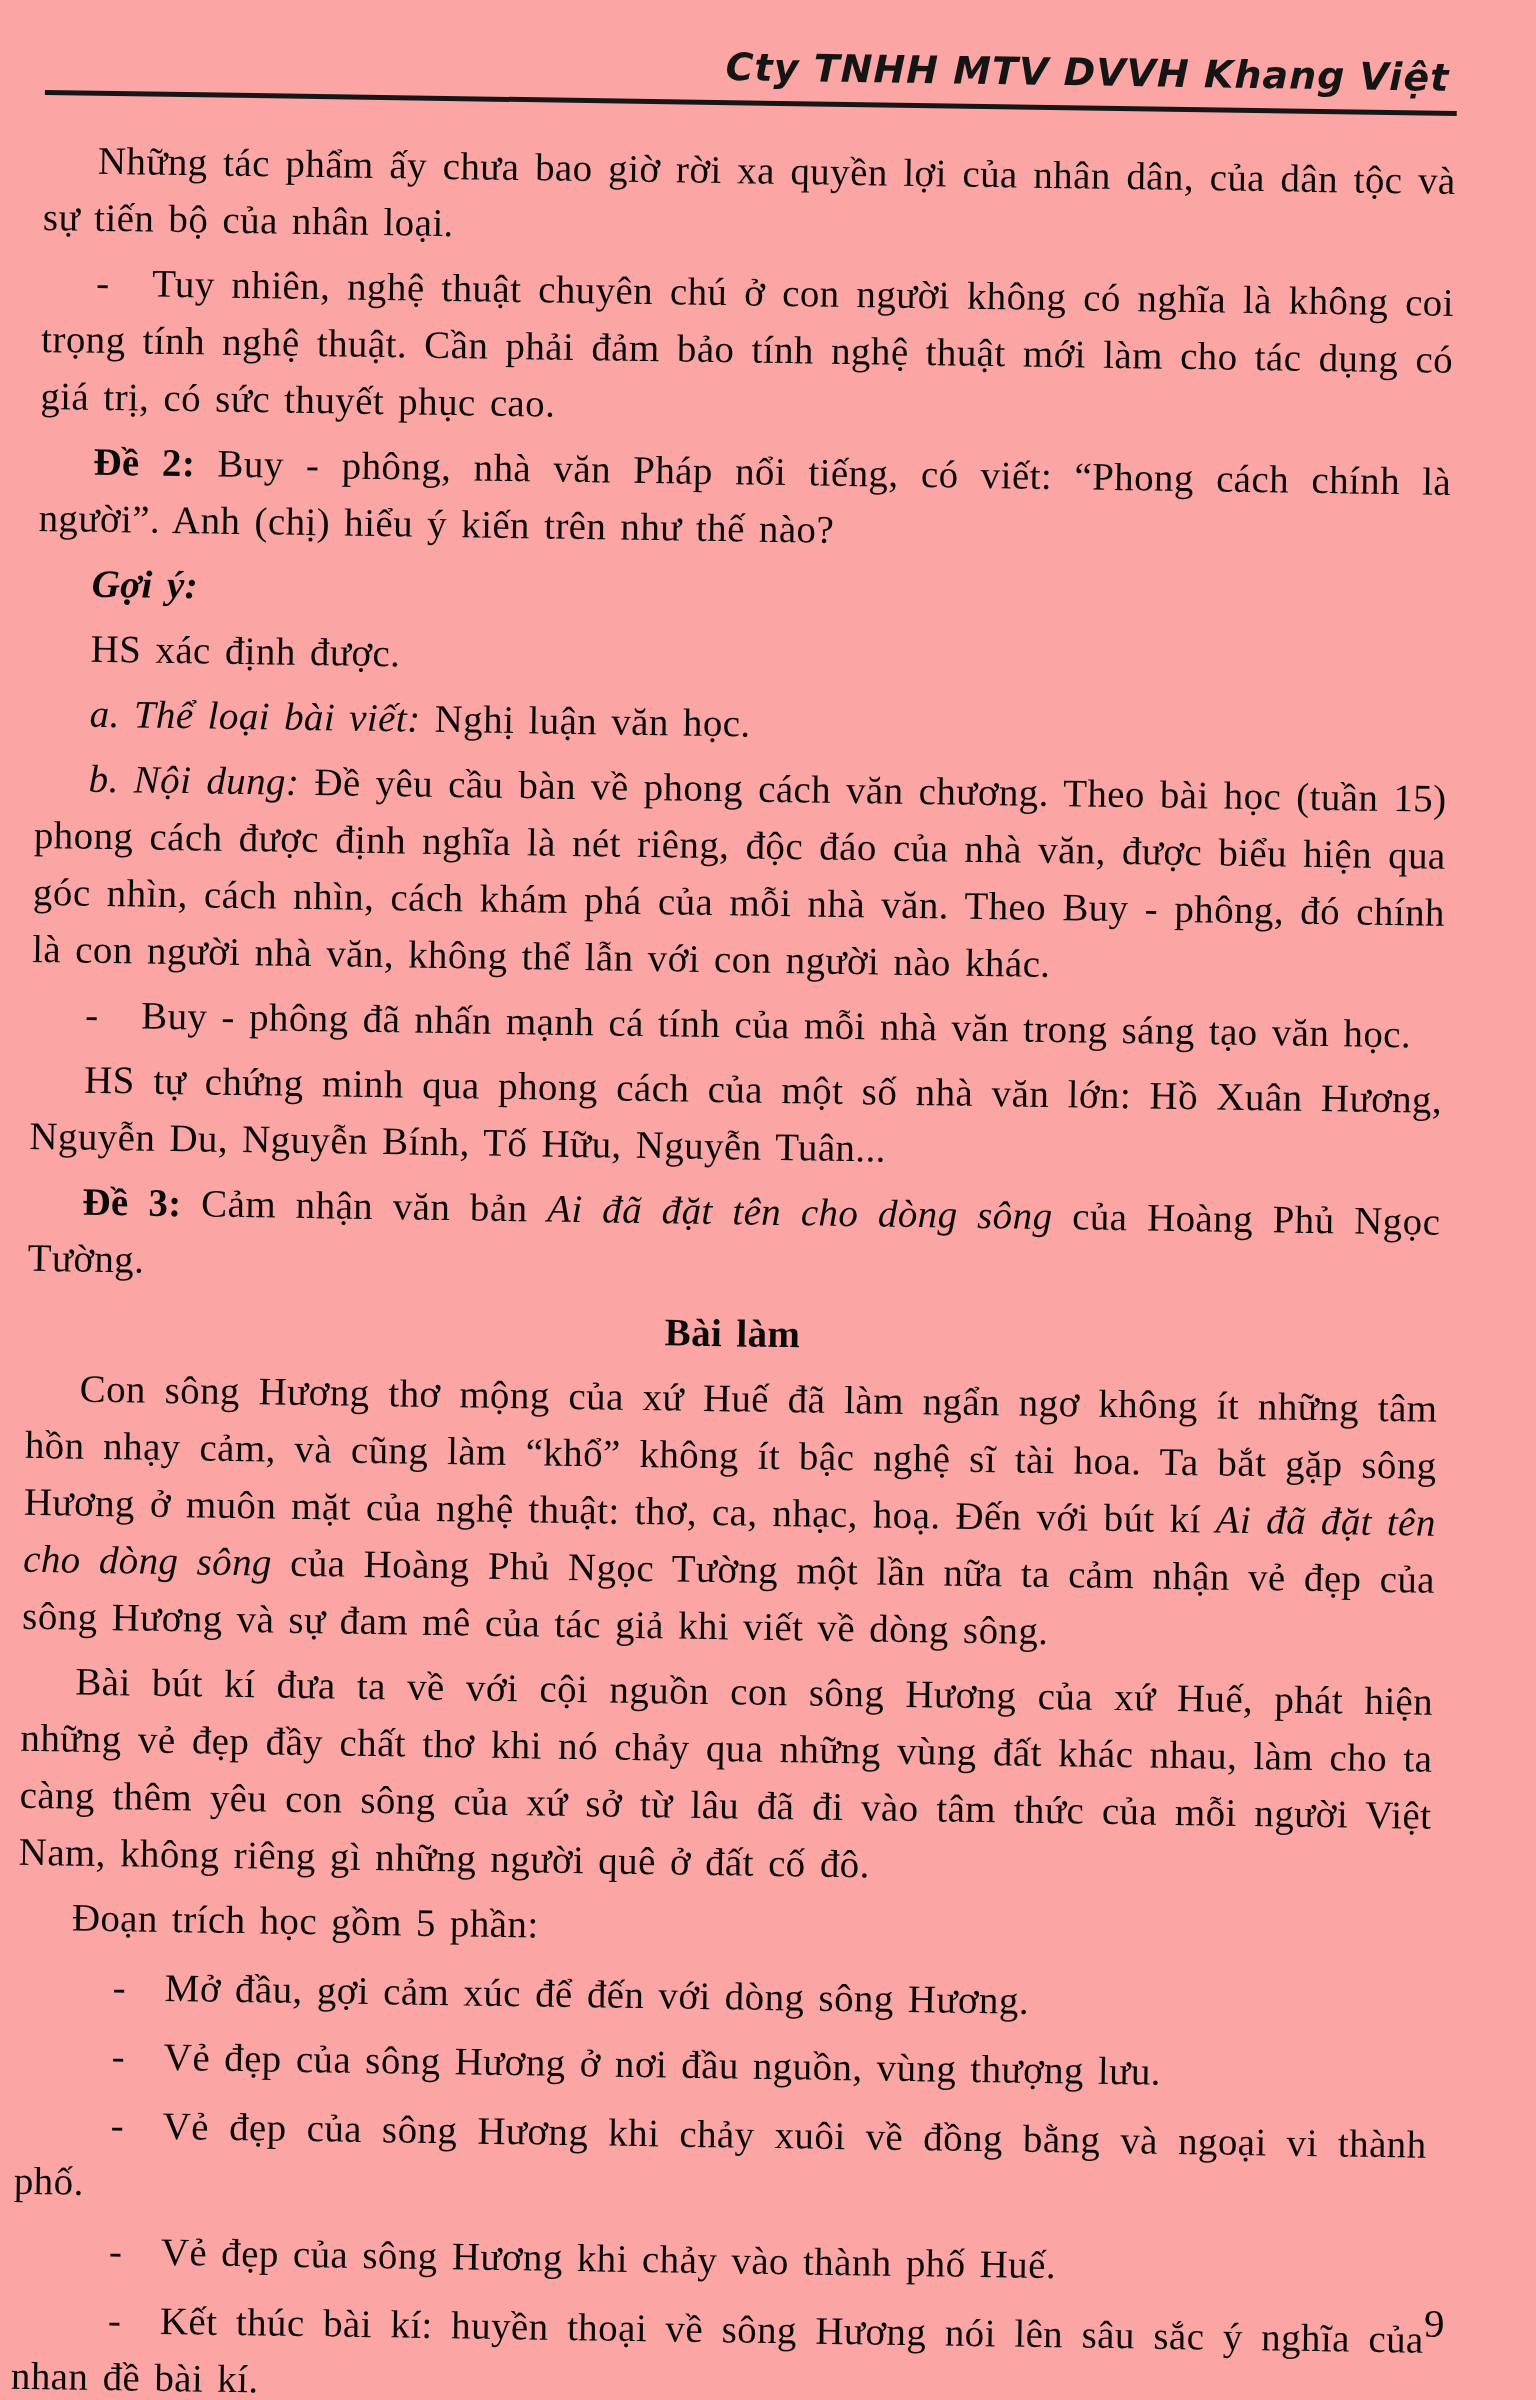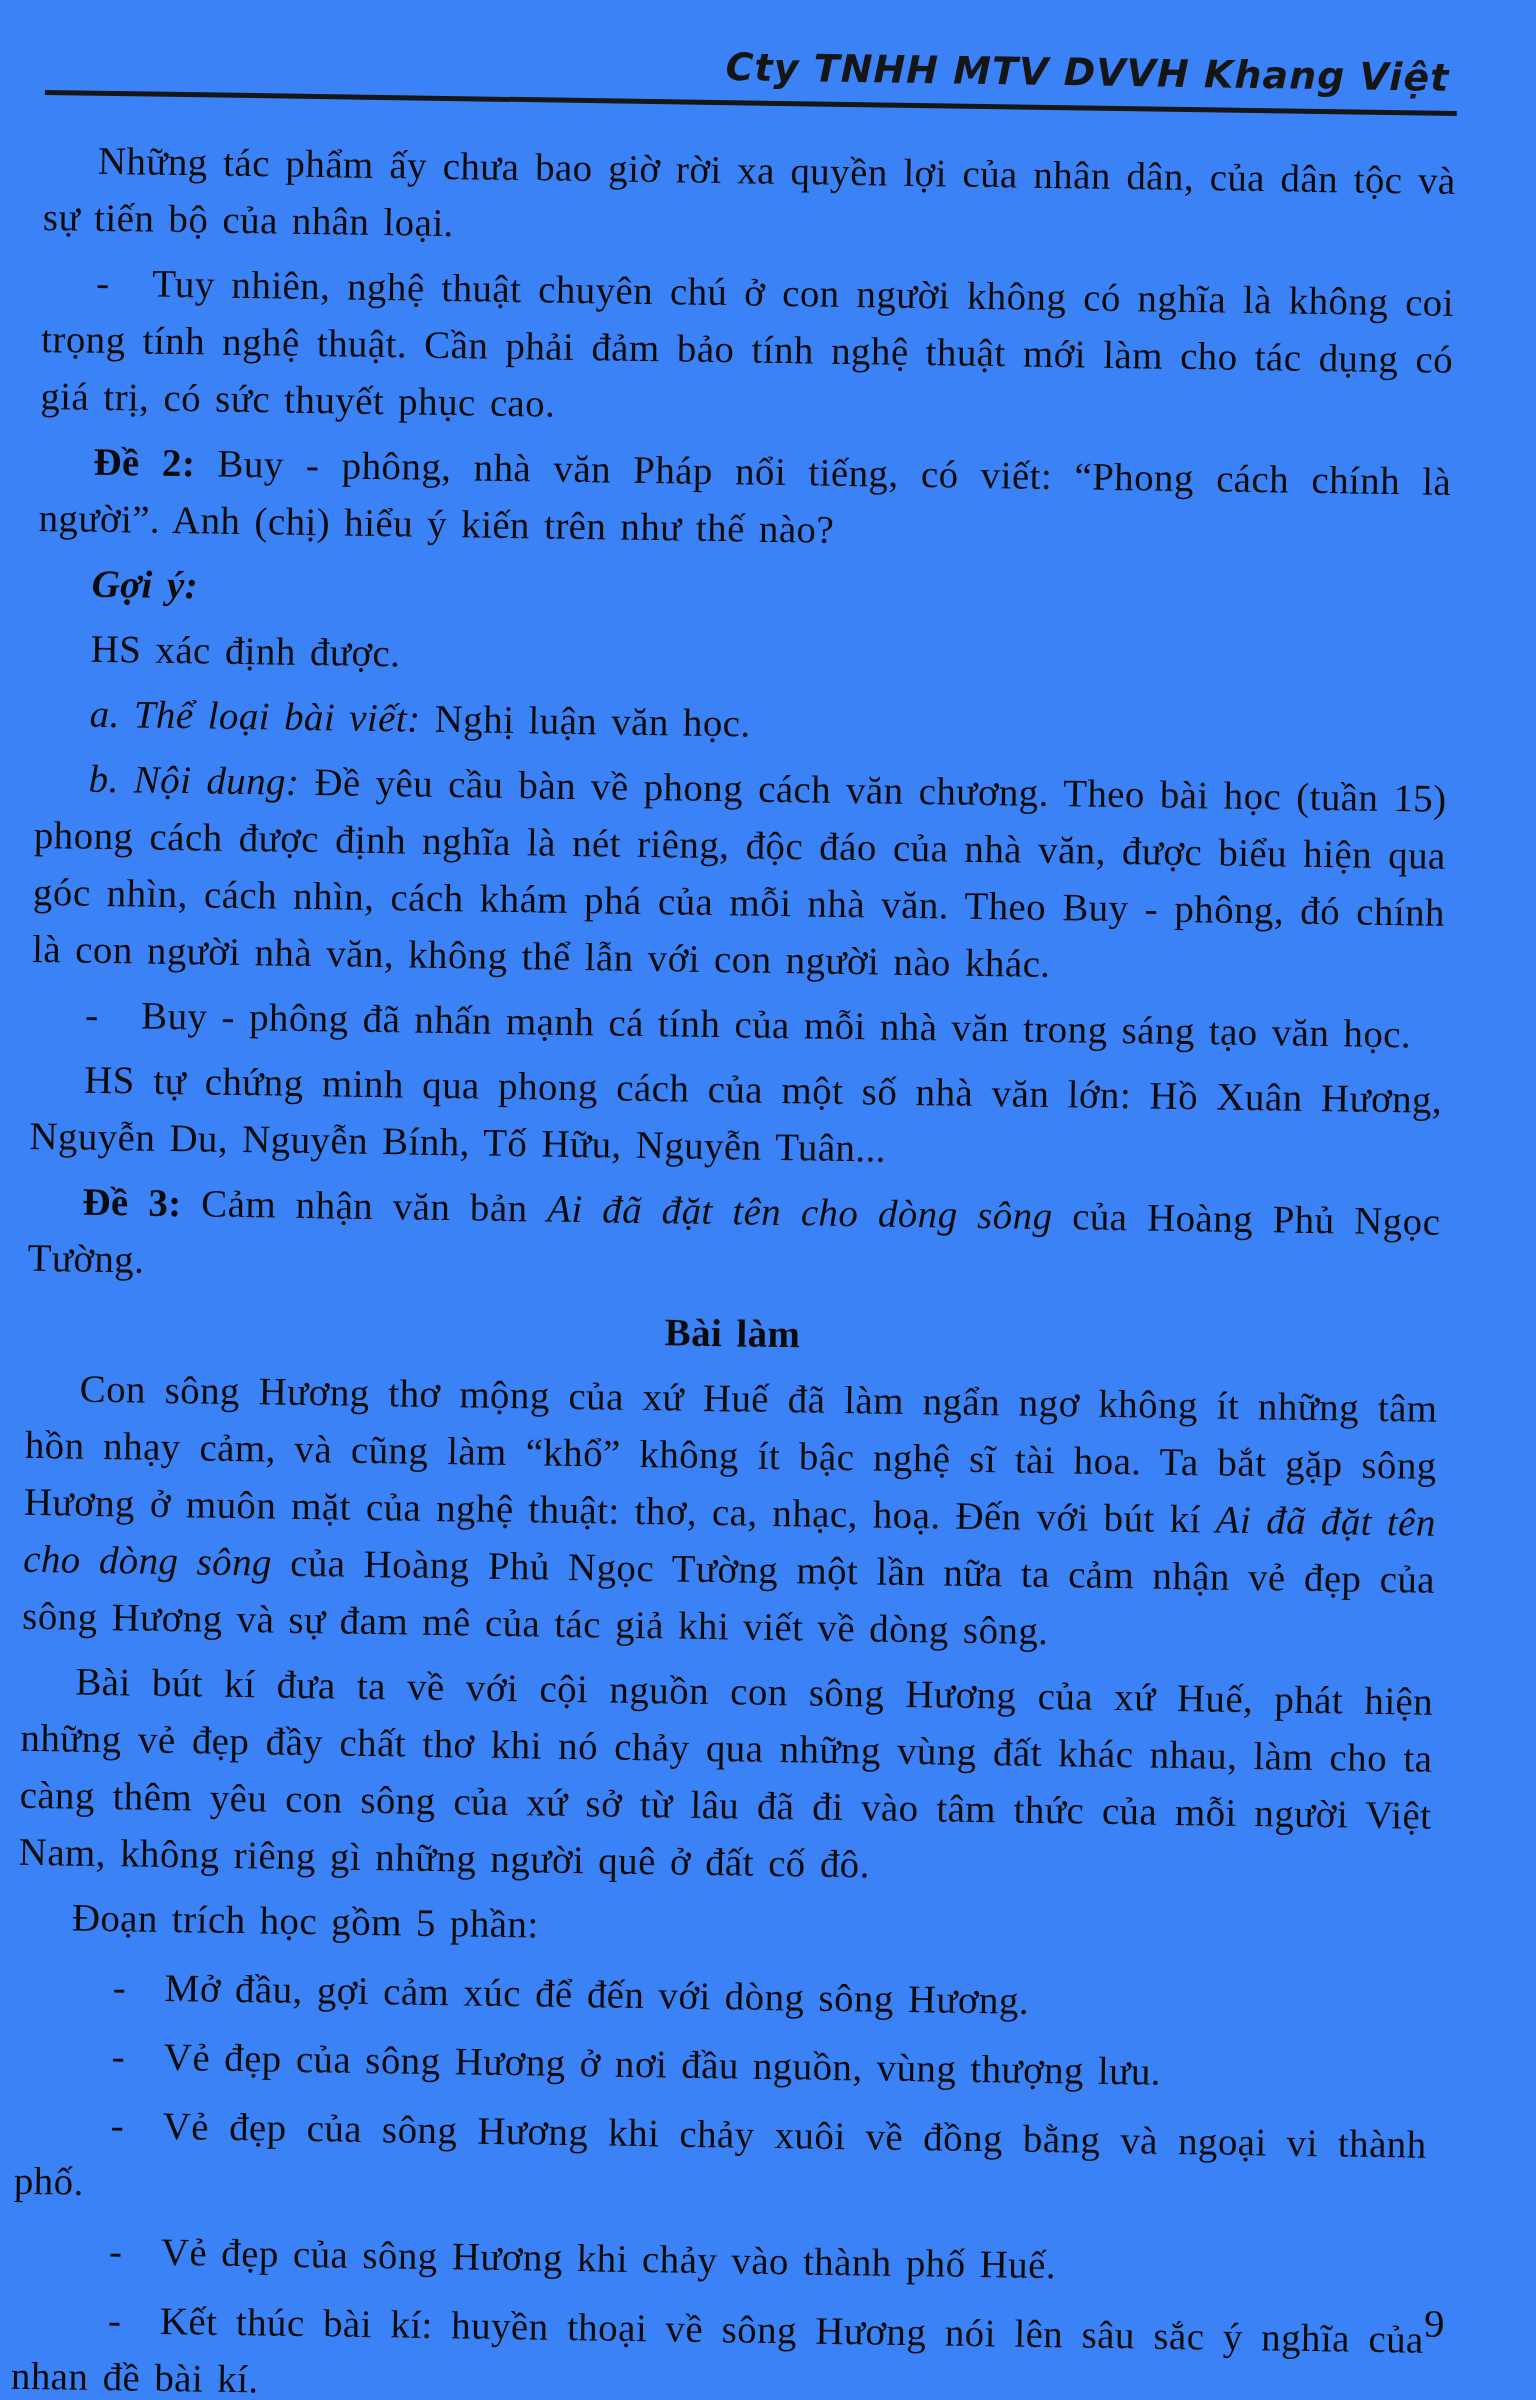--- a/index.html
+++ b/index.html
@@ -4,21 +4,21 @@
 <style>
   html, body { margin:0; padding:0; }
   body {
     width:1536px; height:2400px;
     background:#ffffff;
     position:relative;
     overflow:hidden;
     font-family:"Liberation Serif", serif;
     color:#0b0b0b;
   }
-  .sheet { position:absolute; inset:0; background:#3b82f6; }
+  .sheet { position:absolute; inset:0; background:#fca5a5; }
   .content {
     position:absolute; left:46px; top:18px; width:1412px;
     transform:rotate(0.85deg); transform-origin:0 0;
   }
   .header-row {
     text-align:right;
     font-family:"DejaVu Sans", sans-serif;
     font-style:italic; font-weight:bold;
     font-size:38px; line-height:46px;
     letter-spacing:1px;

